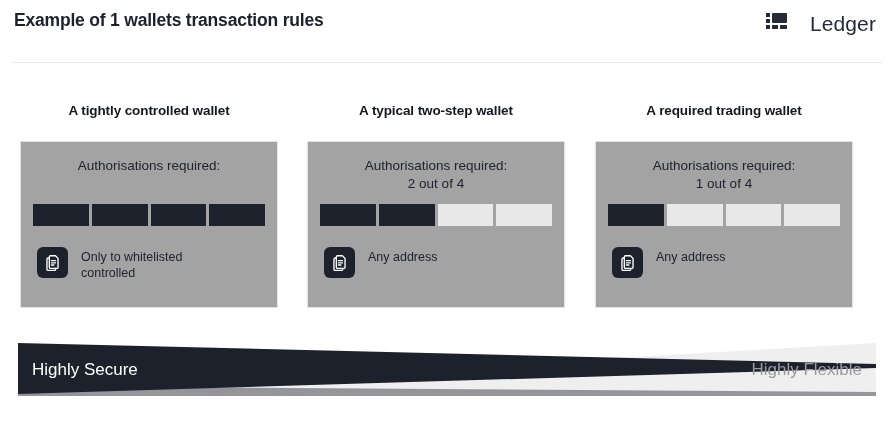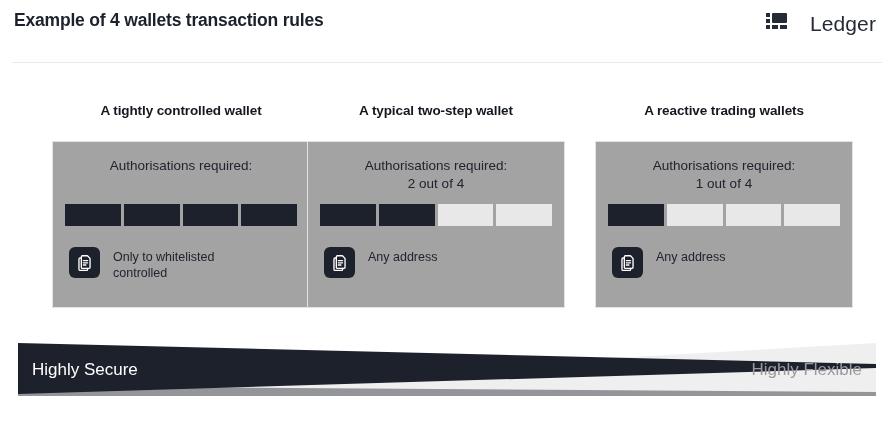--- a/index.html
+++ b/index.html
@@ -69,21 +69,21 @@
     left: 0;
     top: 100px;
     width: 894px;
     height: 215px;
   }
   .card-col {
     position: absolute;
     top: 0;
     width: 258px;
   }
-  .card-col.c0 { left: 36px; padding-left: 16px; }
+  .card-col.c0 { left: 4px; padding-left: 16px; }
   .card-col.c1 { left: 307px; }
   .card-col.c2 { left: 595px; }
 
   .card-title {
     text-align: center;
     font-size: 13.5px;
     font-weight: bold;
     color: #14181f;
     letter-spacing: -0.1px;
     height: 28px;
@@ -186,21 +186,21 @@
   .spec-label.right {
     right: 14px;
     top: 21px;
     color: #9a9a9e;
   }
 </style>
 </head>
 <body>
 
 <div class="header">
-  <div class="page-title">Example of 4 wallets transaction rules</div>
+  <div class="page-title">Example of 1 wallets transaction rules</div>
 
   <div class="brand">
     <span class="brand-mark">
       <svg class="brand-mark" viewBox="0 0 21 21" xmlns="http://www.w3.org/2000/svg" aria-hidden="true">
         <rect x="0" y="0" width="4" height="4" fill="#262b38"></rect>
         <rect x="0" y="6" width="4" height="4" fill="#262b38"></rect>
         <rect x="6" y="0" width="15" height="10" rx="1" fill="#262b38"></rect>
         <rect x="0" y="12" width="4" height="4" fill="#262b38"></rect>
         <rect x="6" y="12" width="6" height="4" fill="#262b38"></rect>
         <rect x="14" y="12" width="7" height="4" fill="#262b38"></rect>
@@ -255,21 +255,21 @@
             <path d="M8 6.3H6.5A1.5 1.5 0 0 0 5 7.8v12.7A1.5 1.5 0 0 0 6.5 22h8a1.5 1.5 0 0 0 1.5-1.5v-1"></path>
             <path d="M10.6 9.6h5.2M10.6 12.4h5.2M10.6 15.2h3.2"></path>
           </svg>
         </span>
         <span class="icon-caption">Any address</span>
       </div>
     </div>
   </div>
 
   <div class="card-col c2">
-    <div class="card-title">A reactive trading wallets</div>
+    <div class="card-title">A required trading wallet</div>
     <div class="card">
       <div class="auth-label">Authorisations required:</div>
       <div class="auth-count">1 out of 4</div>
       <div class="segbar">
         <span class="seg on"></span>
         <span class="seg off"></span>
         <span class="seg off"></span>
         <span class="seg off"></span>
       </div>
       <div class="icon-row">

